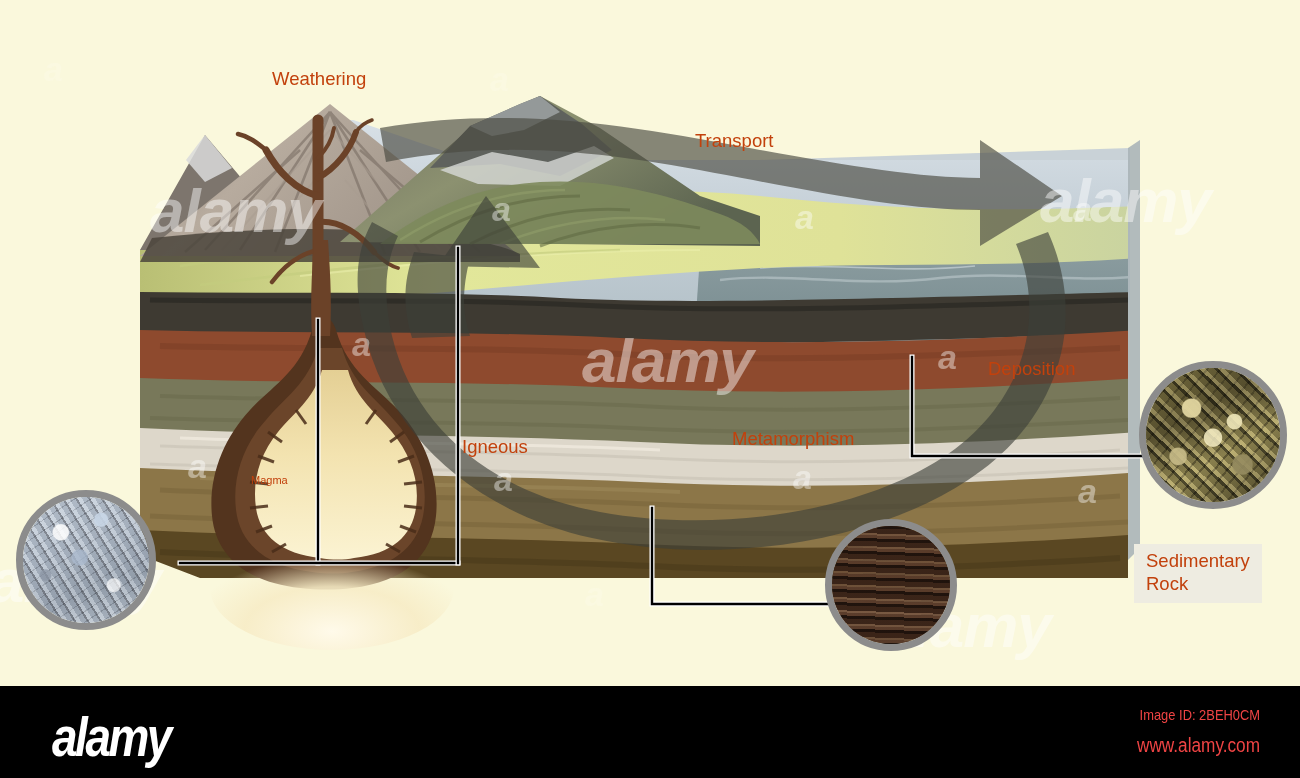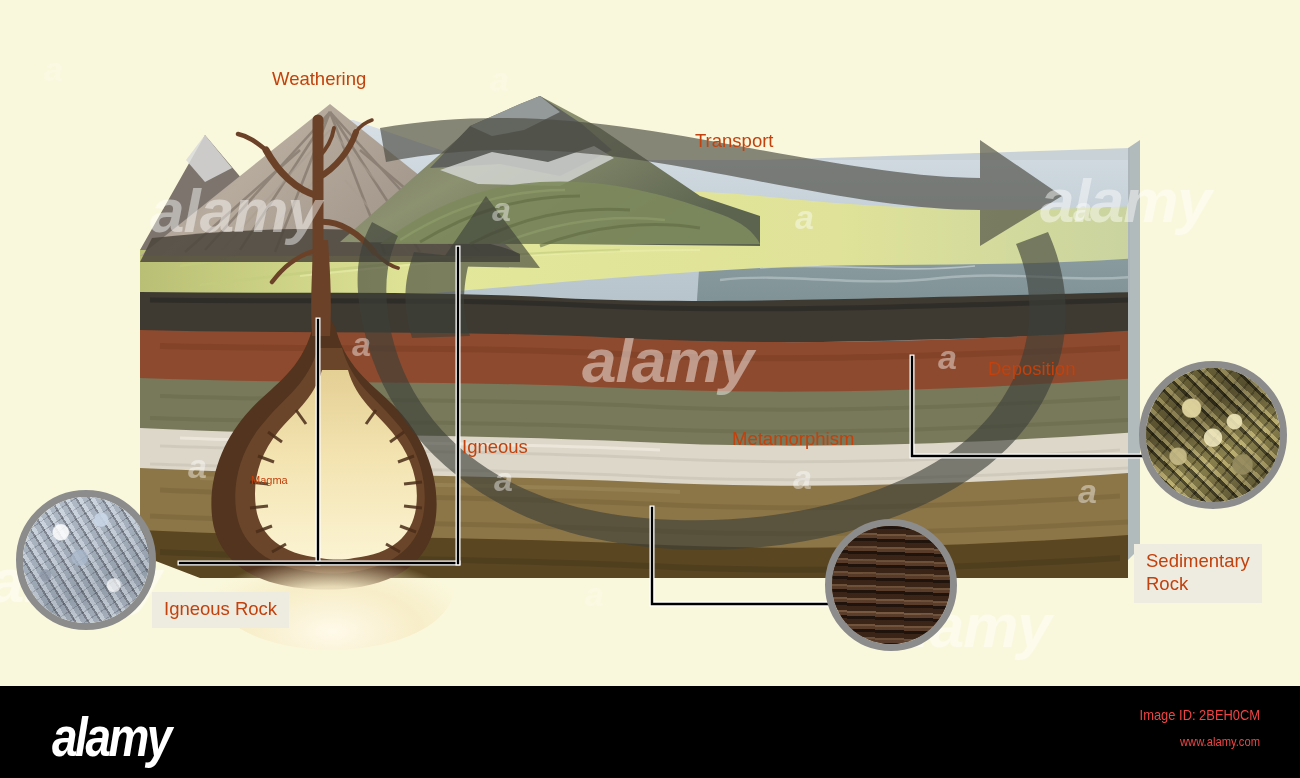--- a/index.html
+++ b/index.html
@@ -94,21 +94,21 @@
   .footer{position:absolute;left:0;top:686px;width:1300px;height:92px;background:#000;}
   .alamy-logo{
     position:absolute;left:52px;top:18px;
     color:#fff;font-size:56px;font-weight:bold;font-style:italic;
     letter-spacing:-3px;font-family:"Liberation Sans", sans-serif;
     transform:scaleX(.82);transform-origin:left center;
   }
   .foot-r{position:absolute;right:40px;color:#ef4444;text-align:right;
     font-family:Liberation Sans, sans-serif;}
   .foot-id{top:20px;font-size:15px;}
-  .foot-url{top:48px;font-size:13px;}
+  .foot-url{top:48px;font-size:20px;}
   .foot-r span{display:block;transform:scaleX(.86);transform-origin:right center;}
 </style>
 </head>
 <body>
 
 <div id="stage">
 
   <div class="canvas">
 
     <svg class="block-wrap" viewBox="0 0 1300 686" preserveAspectRatio="none">
@@ -415,21 +415,20 @@
     <div class="lbl plain" style="left:695px;top:130px;">Transport</div>
 
     <div class="lbl plain" style="left:462px;top:436px;">Igneous</div>
 
     <div class="lbl plain" style="left:251px;top:474px;font-size:11px;">Magma</div>
 
     <div class="lbl plain" style="left:732px;top:428px;">Metamorphism</div>
 
     <div class="lbl plain" style="left:976px;top:358px;margin-left:12px;">Deposition</div>
 
-    <div class="lbl boxed" style="left:152px;top:592px;">Igneous Rock</div>
 
 
     <div class="lbl boxed" style="left:1134px;top:544px;white-space:pre;">Sedimentary
 Rock</div>
 
   </div>
 
   <div class="footer">
     <div class="alamy-logo">alamy</div>
     <div class="foot-r foot-id">

